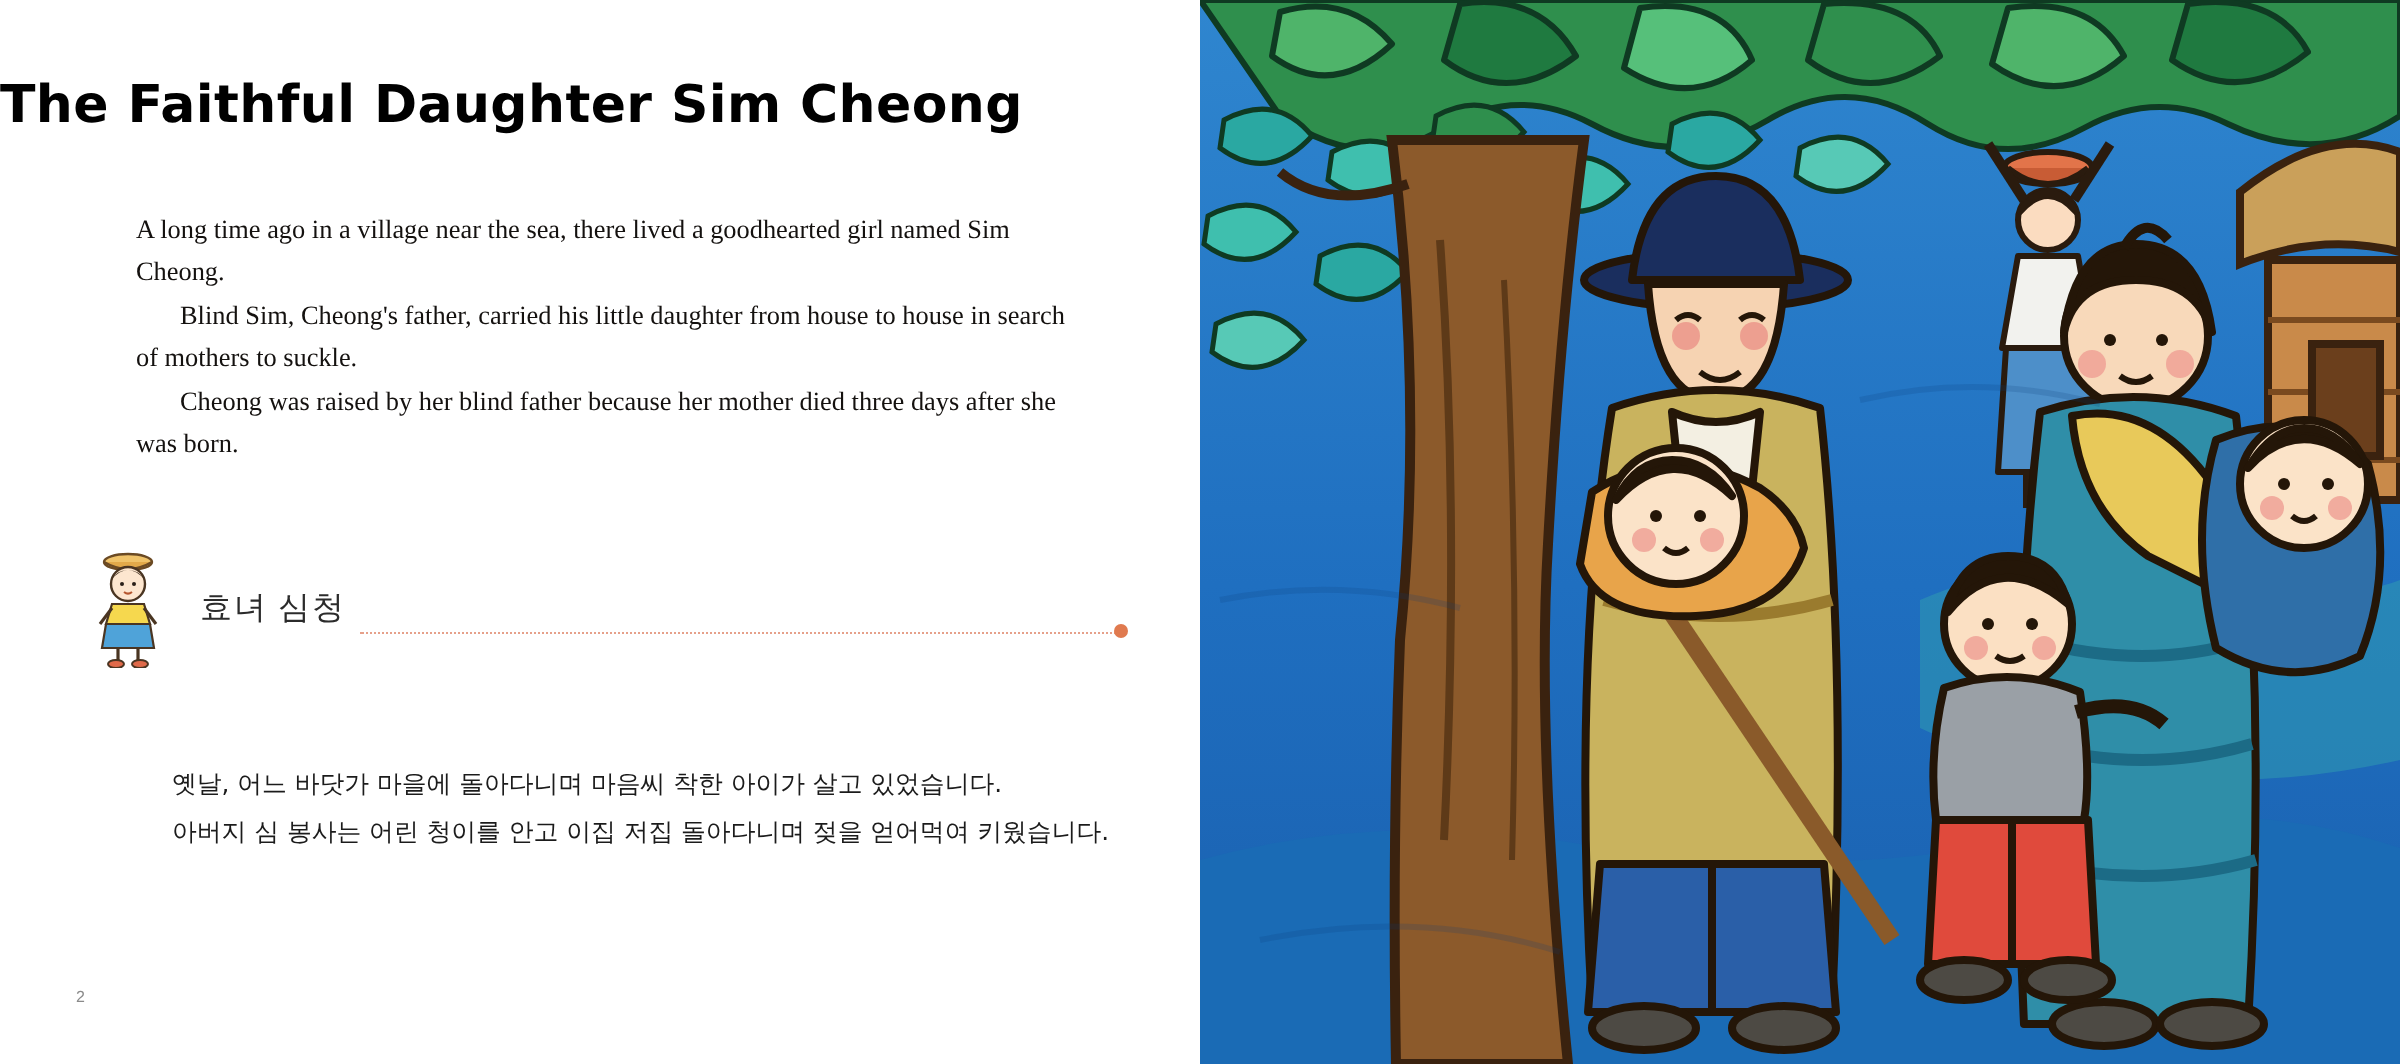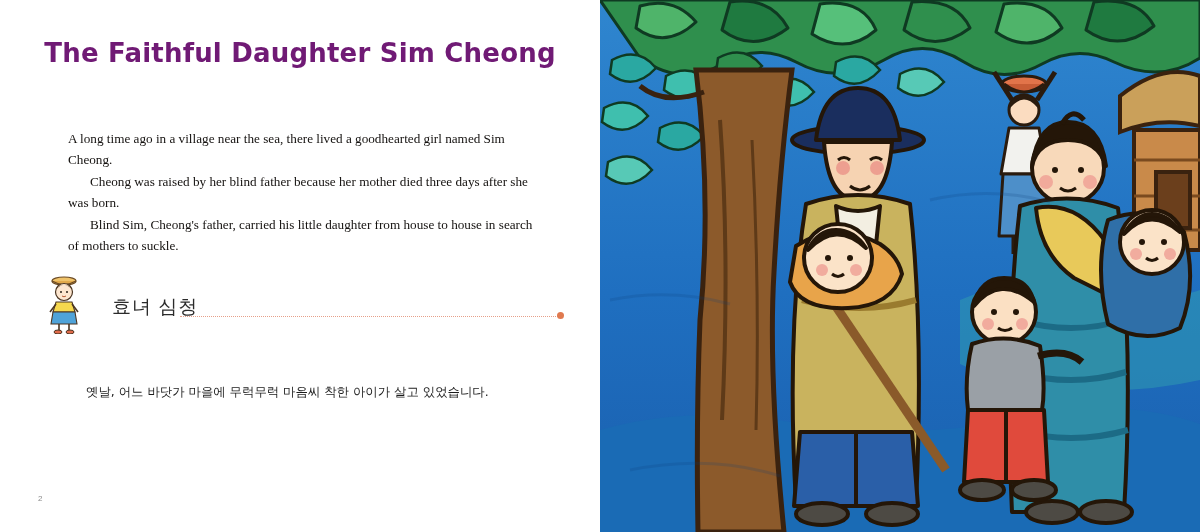--- a/index.html
+++ b/index.html
@@ -25,38 +25,37 @@
     width: 600px;
     height: 532px;
     background: #ffffff;
     box-sizing: border-box;
   }
   .title {
     position: absolute;
     left: 0;
     top: 38px;
     width: 600px;
-    text-align: center;
-    color: #701a75;
+    text-align: left;
+    color: #000000;
     font-family: "DejaVu Sans", sans-serif;
     font-size: 26px;
     font-weight: bold;
     letter-spacing: 0.2px;
   }
   .eng-body {
     position: absolute;
     left: 68px;
     top: 104px;
     width: 466px;
     font-family: "Liberation Serif", serif;
     font-size: 13.2px;
     line-height: 1.62;
     color: #14110f;
     text-align: left;
-    margin-top: 24px;
   }
   .eng-body p {
     margin: 0 0 0 0;
   }
   .eng-body p.indent {
     text-indent: 22px;
   }
   
   .ko-title-row {
     position: absolute;
@@ -67,24 +66,24 @@
   }
   .mini-girl {
     position: absolute;
     left: 6px;
     top: 0px;
     width: 56px;
     height: 62px;
   }
   .ko-title {
     position: absolute;
-    left: 82px;
+    left: 70px;
     top: 22px;
-    font-family: Liberation Sans, sans-serif;
-    font-size: 19px;
+    font-family: Liberation Serif, serif;
+    font-size: 16px;
     color: #2b2b2b;
     letter-spacing: 1px;
   }
   .dotline {
     position: absolute;
     left: 150px;
     top: 44px;
     width: 380px;
     border-top: 1.5px dotted #e6a08a;
   }
@@ -135,22 +134,22 @@
 <body>
 
 <div class="spread">
 
   <div class="page-left">
 
     <div class="title">The Faithful Daughter Sim Cheong</div>
 
     <div class="eng-body">
       <p>A long time ago in a village near the sea, there lived a goodhearted girl named Sim Cheong.</p>
+      <p class="indent">Blind Sim, Cheong's father, carried his little daughter from house to house in search of mothers to suckle.</p>
       <p class="indent">Cheong was raised by her blind father because her mother died three days after she was born.</p>
-      <p class="indent">Blind Sim, Cheong's father, carried his little daughter from house to house in search of mothers to suckle.</p>
     </div>
 
     <div class="ko-title-row">
 
       <svg class="mini-girl" viewBox="0 0 56 62">
 
         <ellipse cx="28" cy="9" rx="12" ry="4" fill="#f0c36a" stroke="#6b4a24" stroke-width="1.2"></ellipse>
         <path d="M16 9 q12 7 24 0" fill="#e2a94a" stroke="#6b4a24" stroke-width="1.2"></path>
 
         <circle cx="28" cy="20" r="8.5" fill="#fde6cf" stroke="#4a3522" stroke-width="1.2"></circle>
@@ -171,21 +170,22 @@
         <path d="M33 52 v7" stroke="#4a3522" stroke-width="1.6"></path>
         <ellipse cx="22" cy="60" rx="4" ry="2" fill="#e06a4a" stroke="#4a3522" stroke-width="1"></ellipse>
         <ellipse cx="34" cy="60" rx="4" ry="2" fill="#e06a4a" stroke="#4a3522" stroke-width="1"></ellipse>
       </svg>
       <div class="ko-title">효녀 심청</div>
       <div class="dotline"></div>
       <div class="dotline-end"></div>
     </div>
 
     <div class="ko-body">
-      <p>옛날, 어느 바닷가 마을에 무럭무럭 마음씨 착한 아이가 살고 있었습니다.</p>
+      <p>옛날, 어느 바닷가 마을에 돌아다니며 마음씨 착한 아이가 살고 있었습니다.</p>
+      <p>아버지 심 봉사는 어린 청이를 안고 이집 저집 돌아다니며 젖을 얻어먹여 키웠습니다.</p>
     </div>
 
     <div class="page-number">2</div>
   </div>
 
   <div class="page-right">
     <svg class="illus" viewBox="0 0 600 532" preserveAspectRatio="none">
       <defs>
         <linearGradient id="skyg" x1="0" y1="0" x2="0" y2="1">
           <stop offset="0%" stop-color="#2f86cf"></stop>

